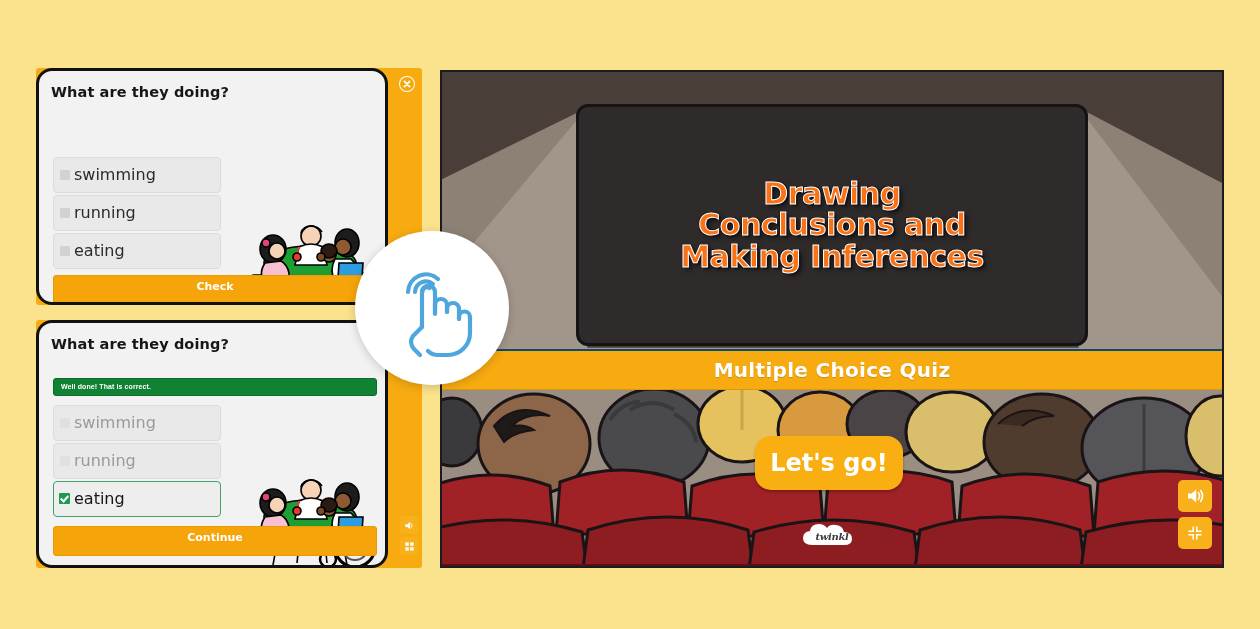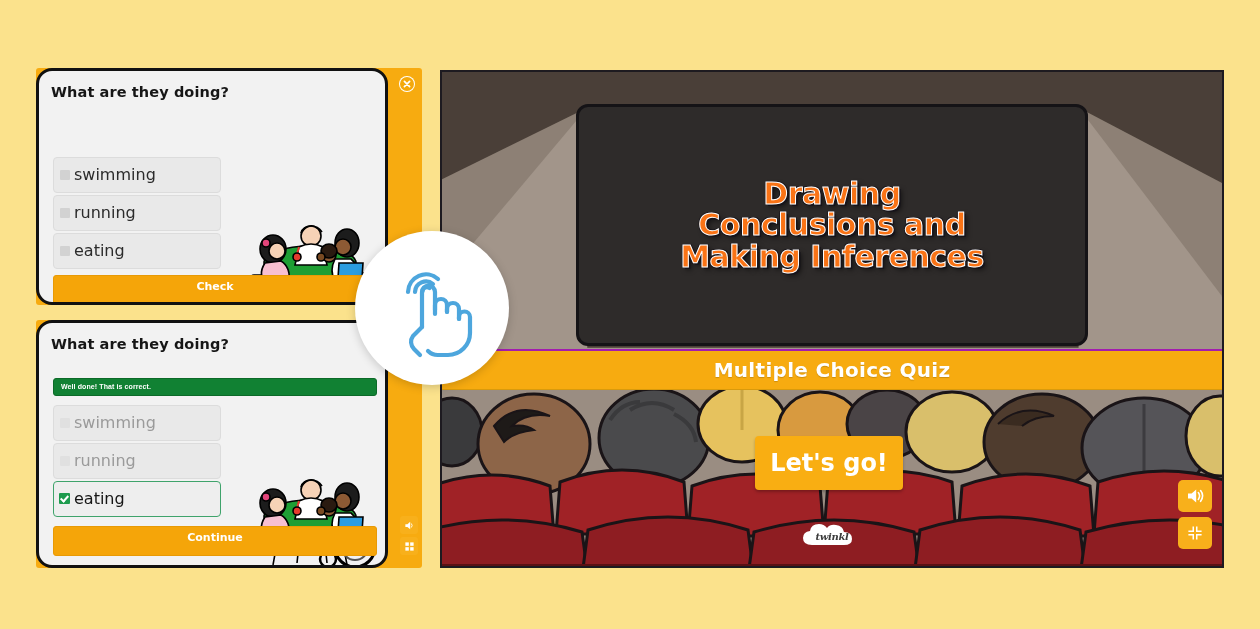--- a/index.html
+++ b/index.html
@@ -119,34 +119,34 @@
       2px 2px 0 #16131a, -1px -1px 0 #16131a, 1px -1px 0 #16131a,
       -1px 1px 0 #16131a, 3px 3px 5px rgba(0,0,0,.55);
     letter-spacing:-.5px;
   }
   .ttl .l1{display:block;}
   .ttl .l2{display:block;}
   .ttl .l3{display:block;}
 
   .subbar{
     position:absolute;left:0;top:277px;width:100%;height:38px;
-    background:#f7ab10;border-top:2px solid #a21caf;border-bottom:1px solid #d99a0c;
+    background:#f7ab10;border-top:2px solid #0c4a6e;border-bottom:1px solid #d99a0c;
     display:flex;align-items:center;justify-content:center;
   }
   .subbar span{
     color:#fff;font-size:20px;font-weight:bold;letter-spacing:.3px;
     font-family:"DejaVu Sans", sans-serif;
     text-shadow:0 1px 1px rgba(0,0,0,.18);
   }
 
   .audience{position:absolute;left:0;top:318px;width:100%;height:180px;overflow:hidden;}
 
   .letsgo{
     position:absolute;left:313px;top:364px;width:148px;height:54px;
-    background:#f9ae12;border-radius:4px;
+    background:#f9ae12;border-radius:16px;
     display:flex;align-items:center;justify-content:center;
     color:#fff;font-size:24px;font-weight:bold;
     font-family:"DejaVu Sans", sans-serif;
     box-shadow:0 2px 3px rgba(0,0,0,.25);
   }
 
   .twinkl{
     position:absolute;left:358px;top:449px;width:64px;height:30px;
     display:flex;align-items:center;justify-content:center;
   }

